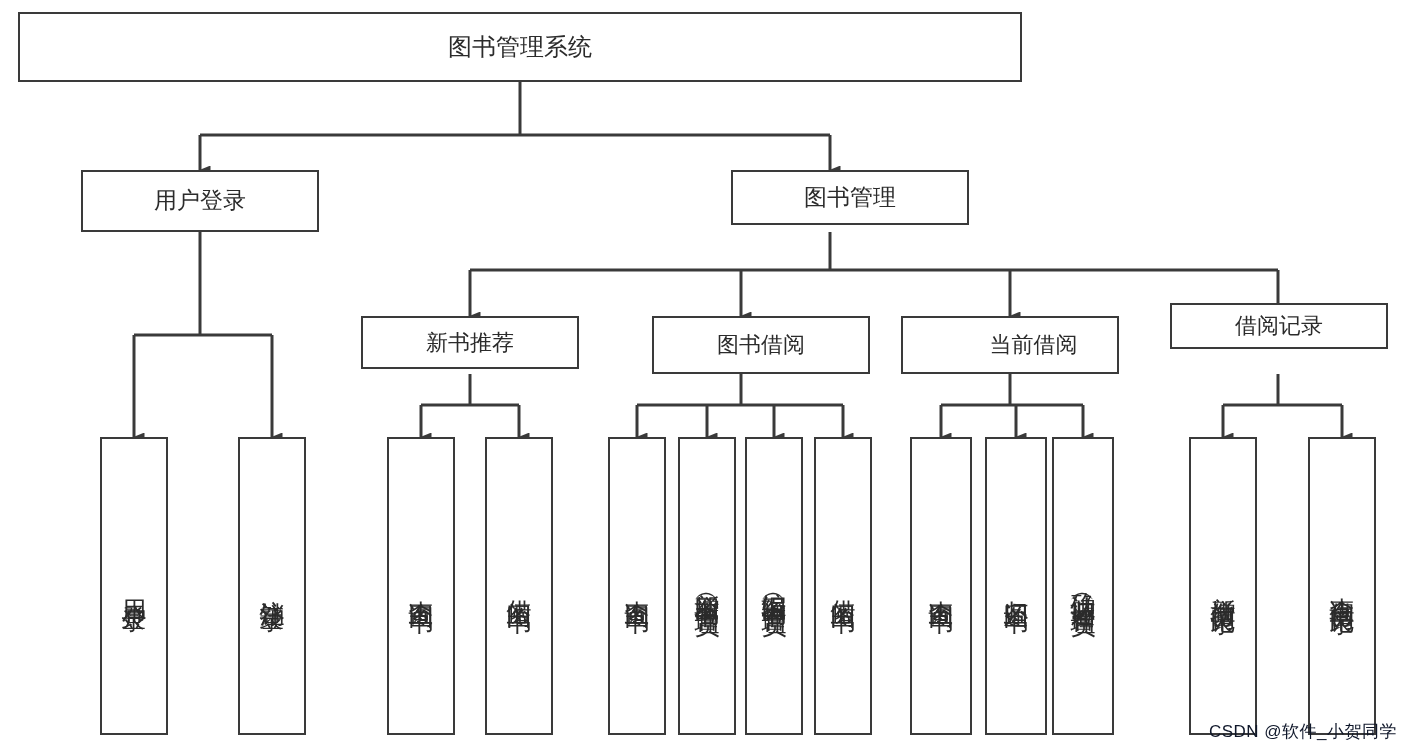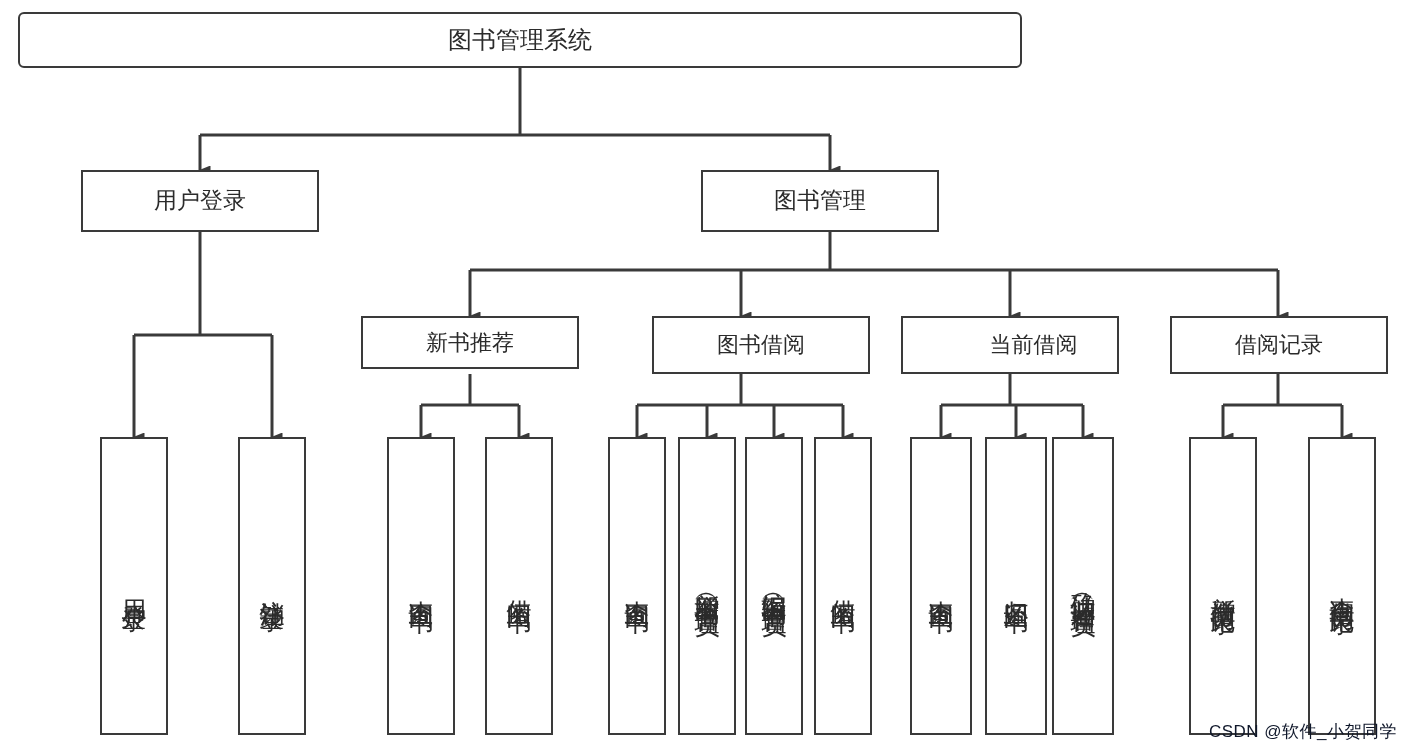--- a/index.html
+++ b/index.html
@@ -110,39 +110,39 @@
         <line x1="1016" y1="405" x2="1016" y2="437" stroke="#3a3a3a" stroke-width="3" marker-end="url(#arrowhead)"></line>
         <line x1="1083" y1="405" x2="1083" y2="437" stroke="#3a3a3a" stroke-width="3" marker-end="url(#arrowhead)"></line>
         <line x1="1278" y1="374" x2="1278" y2="405" stroke="#3a3a3a" stroke-width="3"></line>
         <line x1="1223" y1="405" x2="1342" y2="405" stroke="#3a3a3a" stroke-width="3"></line>
         <line x1="1223" y1="405" x2="1223" y2="437" stroke="#3a3a3a" stroke-width="3" marker-end="url(#arrowhead)"></line>
         <line x1="1342" y1="405" x2="1342" y2="437" stroke="#3a3a3a" stroke-width="3" marker-end="url(#arrowhead)"></line>
       </g>
   </svg>
 
   <div id="nodes-layer">
-      <div class="node-box node-root" style="left: 18px; top: 12px; width: 1004px; height: 56px; border-radius: 6px;">
+      <div class="node-box node-root" style="left: 18px; top: 12px; width: 1004px; height: 70px;">
         <span class="node-label">图书管理系统</span>
       </div>
       <div class="node-box node-l2" style="left: 81px; top: 170px; width: 238px; height: 62px;">
         <span class="node-label">用户登录</span>
       </div>
-      <div class="node-box node-l2" style="left: 701px; top: 170px; width: 238px; height: 62px;">
+      <div class="node-box node-l2" style="left: 731px; top: 170px; width: 238px; height: 55px;">
         <span class="node-label">图书管理</span>
       </div>
       <div class="node-box node-l3" style="left: 361px; top: 316px; width: 218px; height: 53px;">
         <span class="node-label">新书推荐</span>
       </div>
       <div class="node-box node-l3" style="left: 652px; top: 316px; width: 218px; height: 58px;">
         <span class="node-label">图书借阅</span>
       </div>
       <div class="node-box node-l3" style="left: 901px; top: 316px; width: 218px; height: 58px; padding-left: 47px;">
         <span class="node-label">当前借阅</span>
       </div>
-      <div class="node-box node-l3" style="left: 1170px; top: 316px; width: 218px; height: 58px;">
+      <div class="node-box node-l3" style="left: 1170px; top: 303px; width: 218px; height: 46px;">
         <span class="node-label">借阅记录</span>
       </div>
       <div class="node-box node-leaf" style="left: 100px; top: 437px; width: 68px; height: 298px;">
         <span class="node-label">用户登录</span>
       </div>
       <div class="node-box node-leaf" style="left: 238px; top: 437px; width: 68px; height: 298px;">
         <span class="node-label">注销登录</span>
       </div>
       <div class="node-box node-leaf" style="left: 387px; top: 437px; width: 68px; height: 298px;">
         <span class="node-label">查询图书</span>

